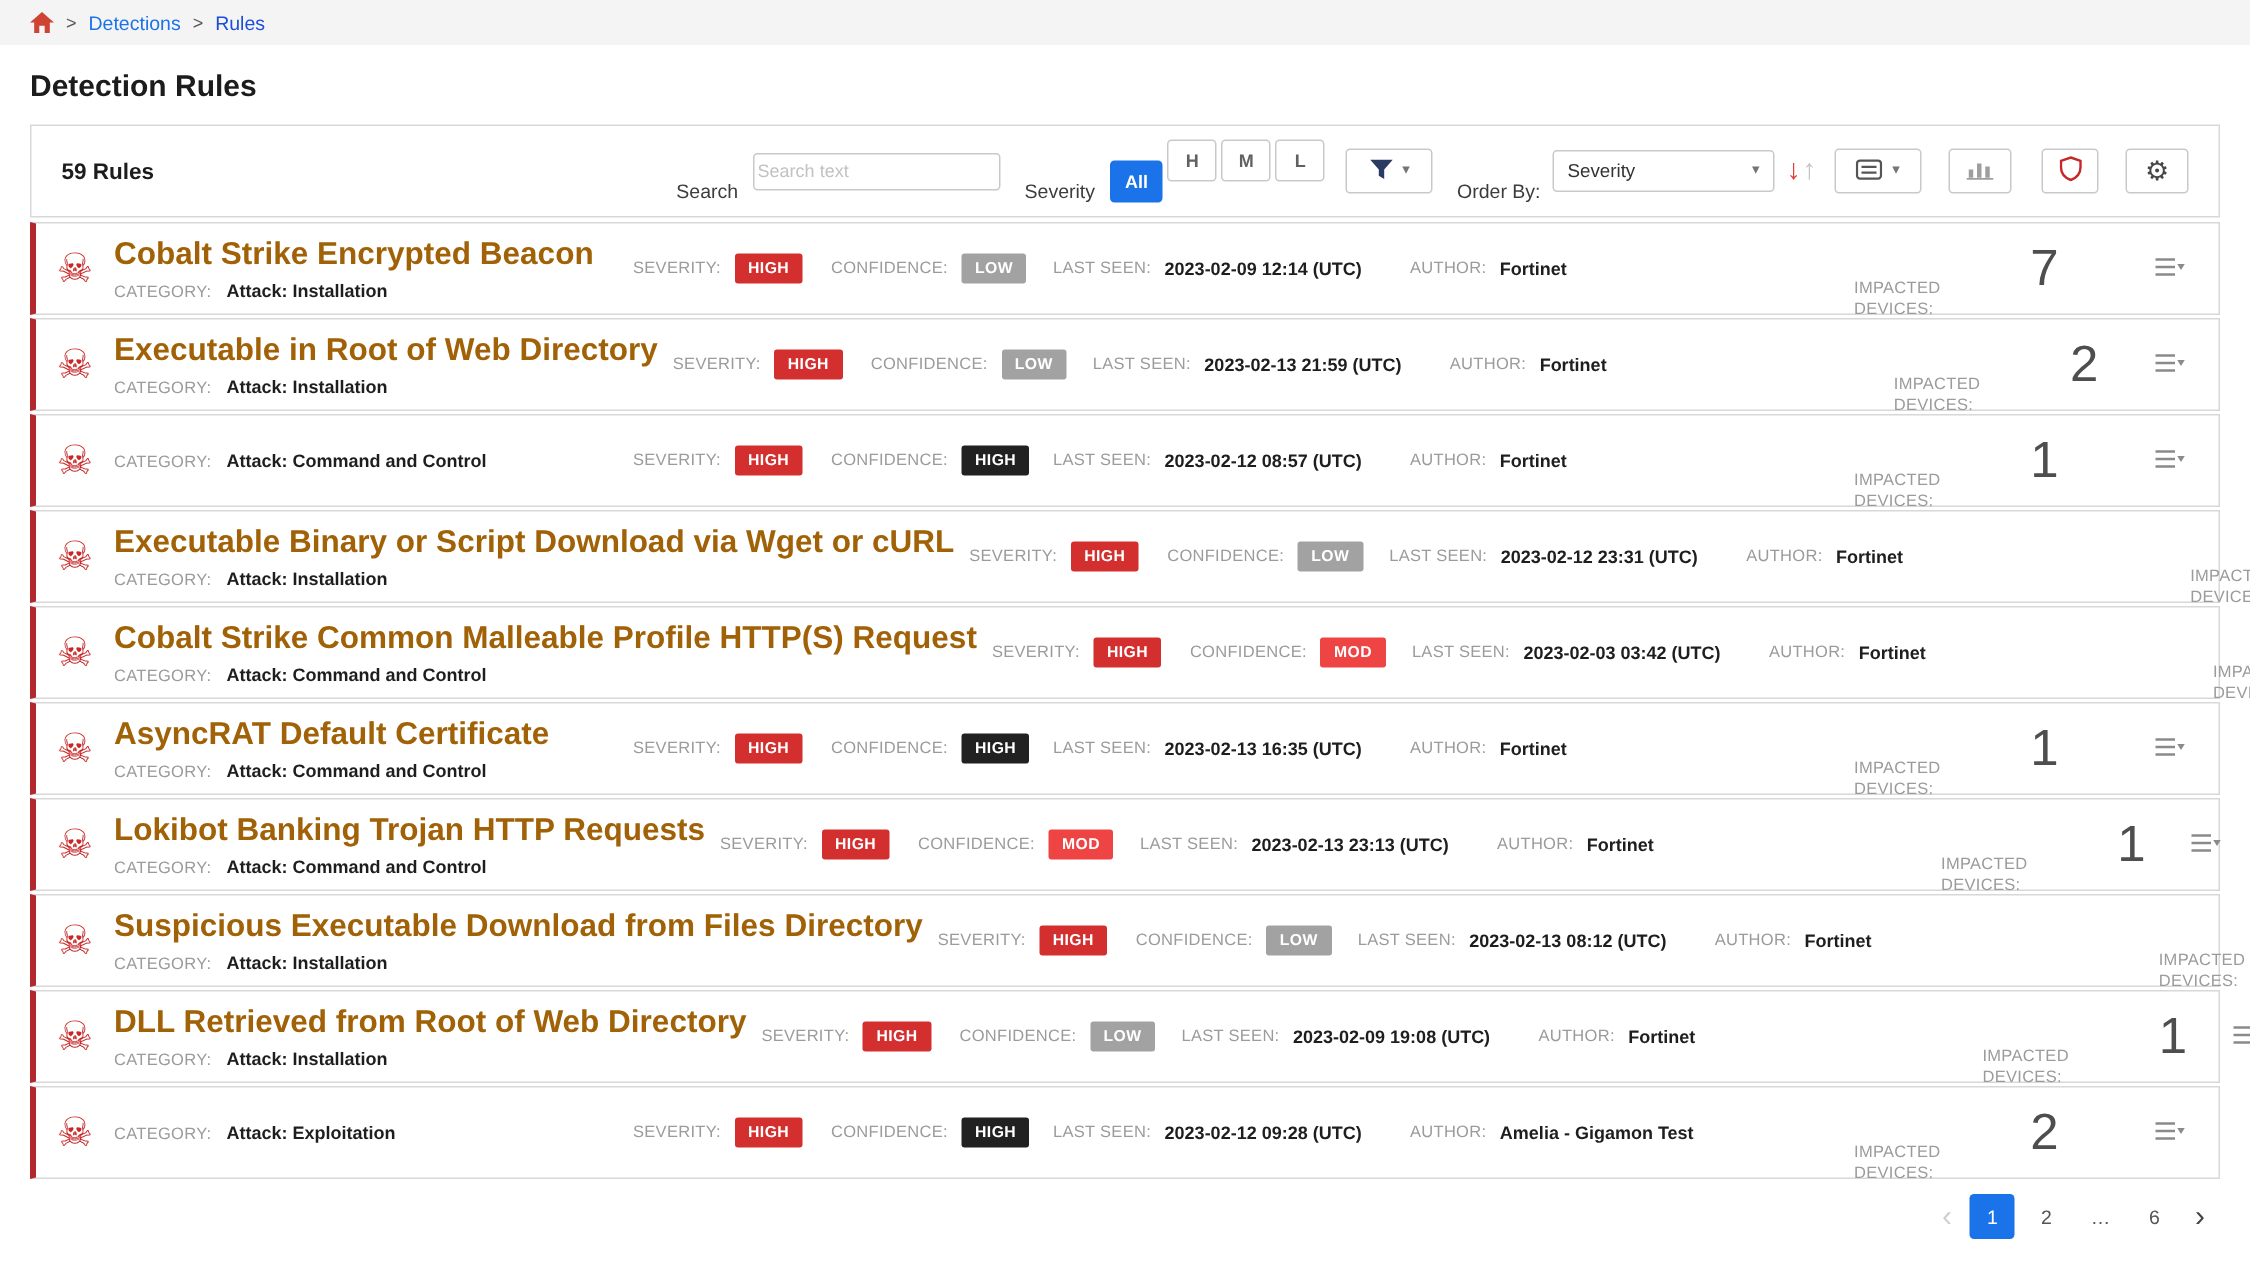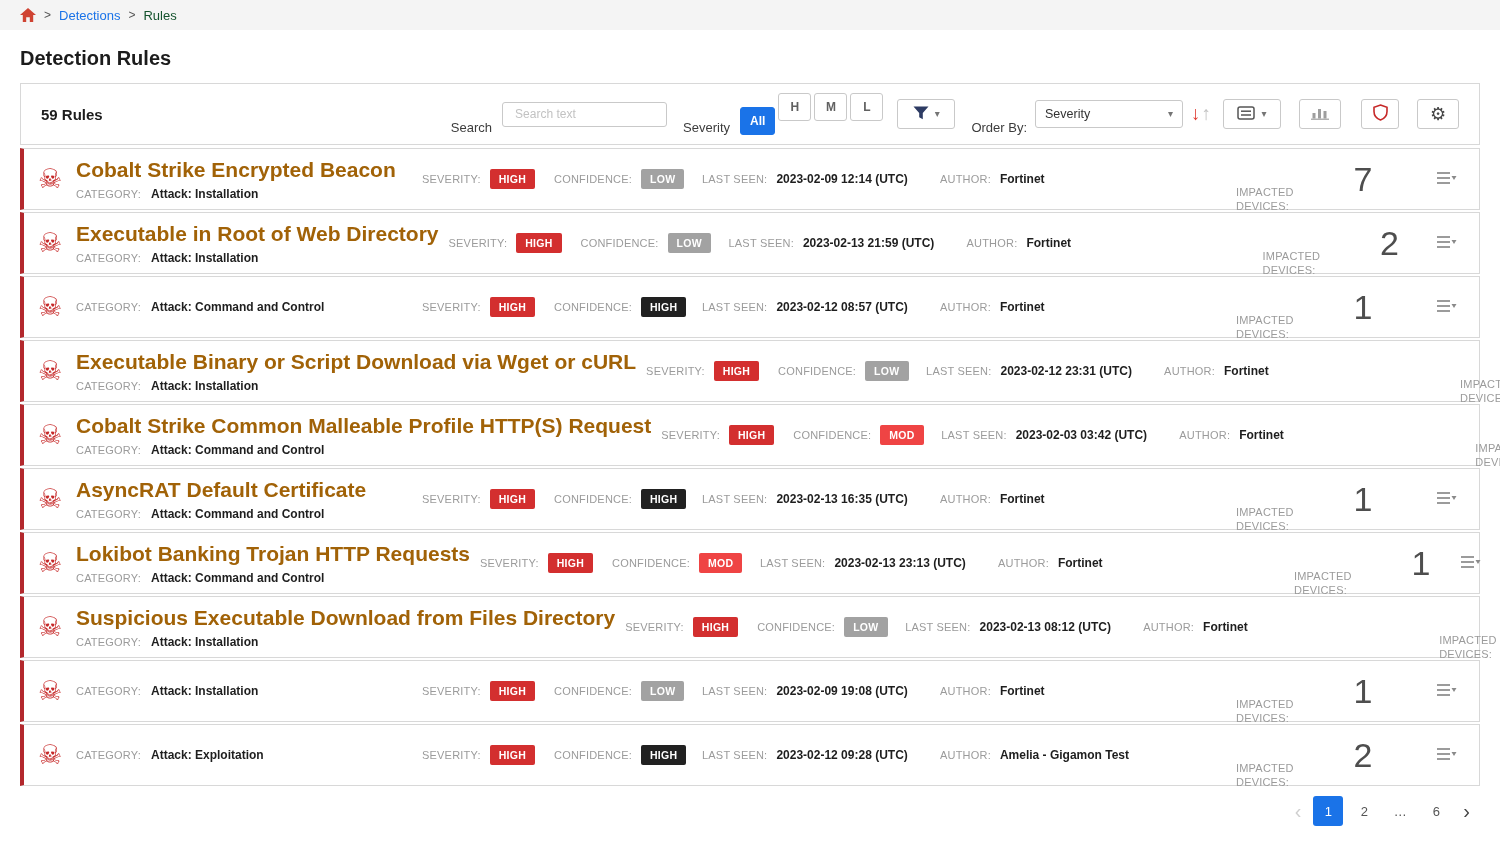--- a/index.html
+++ b/index.html
@@ -7,30 +7,30 @@
     width: 1500px; height: 844px; margin: 0;
     font-family: "Liberation Sans", sans-serif;
     background: #ffffff; color: #212121; overflow: hidden;
   }
 
   
   .crumb-bar { display:flex; align-items:center; gap:8px; height:30px; padding:0 20px; background:#f4f4f4; font-size:13px; }
   .home-icon { display:inline-flex; cursor:pointer; }
   .crumb-link { color:#1a73e8; cursor:pointer; }
   .crumb-sep { color:#555; font-size:12px; }
-  .crumb-current { color:#14532d; }
+  .crumb-current { color:#1d4ed8; }
 
   .page-title { font-size:20px; font-weight:bold; color:#1c1c1c; margin:17px 20px 13px; }
 
   
   .panel { margin:0 20px 3px; border:1px solid #d8d8d8; height:62px; display:flex; align-items:center; padding:0 20px; background:#fff; }
   .rules-count { font-size:15px; font-weight:bold; color:#1c1c1c; white-space:nowrap; }
   .tb-right { margin-left:auto; display:flex; align-items:center; }
   .tb-label { font-size:13px; color:#3c3c3c; white-space:nowrap;margin-top:26px; }
-  .search-input { width:165px; height:25px; border:1px solid #c9c9c9; border-radius:3px; margin-left:10px; padding:0 12px; font-size:12px; color:#444; font-family:inherit; outline:none; }
+  .search-input { width:165px; height:25px; border:1px solid #c9c9c9; border-radius:3px; margin-left:10px; padding:0 2px; font-size:12px; color:#444; font-family:inherit; outline:none; }
   .search-input::placeholder { color:#c2c2c2; }
   .sev-label { margin-left:16px; }
   .seg-group { display:flex; margin-left:10px; }
   .seg { height:28px; min-width:33px; padding:0 9px; border:1px solid #c9c9c9; background:#fff; color:#616161; font-size:12px; font-weight:bold; margin-left:3px; border-radius:3px; cursor:pointer; font-family:inherit; }
   .seg:first-child { margin-left:0;margin-top:14px; }
   .seg.active { background:#1a73e8; border-color:#1a73e8; color:#fff; }
   .btn { display:inline-flex; align-items:center; justify-content:center; gap:6px; height:30px; border:1px solid #c9c9c9; border-radius:3px; background:#fff; cursor:pointer; font-family:inherit; }
   .filter-btn { width:58px; margin-left:14px; }
   .chev { color:#757575; font-size:10px; line-height:1; }
   .orderby-label { margin-left:16px; }
@@ -520,20 +520,21 @@
         </span>
       </button>
     </div>
   </div>
 
   <div class="rule-card">
     <div class="skull-cell">
       <span class="skull">☠</span>
     </div>
     <div class="title-col">
+      <span class="rule-title">DLL Retrieved from Root of Web Directory</span>
       <div class="cat-line">
         <span class="lbl">CATEGORY:</span>
         <span class="val">Attack: Installation</span>
       </div>
     </div>
     <div class="col col-sev">
       <span class="lbl">SEVERITY:</span>
       <span class="badge badge-sev">HIGH</span>
     </div>
     <div class="col col-conf">

